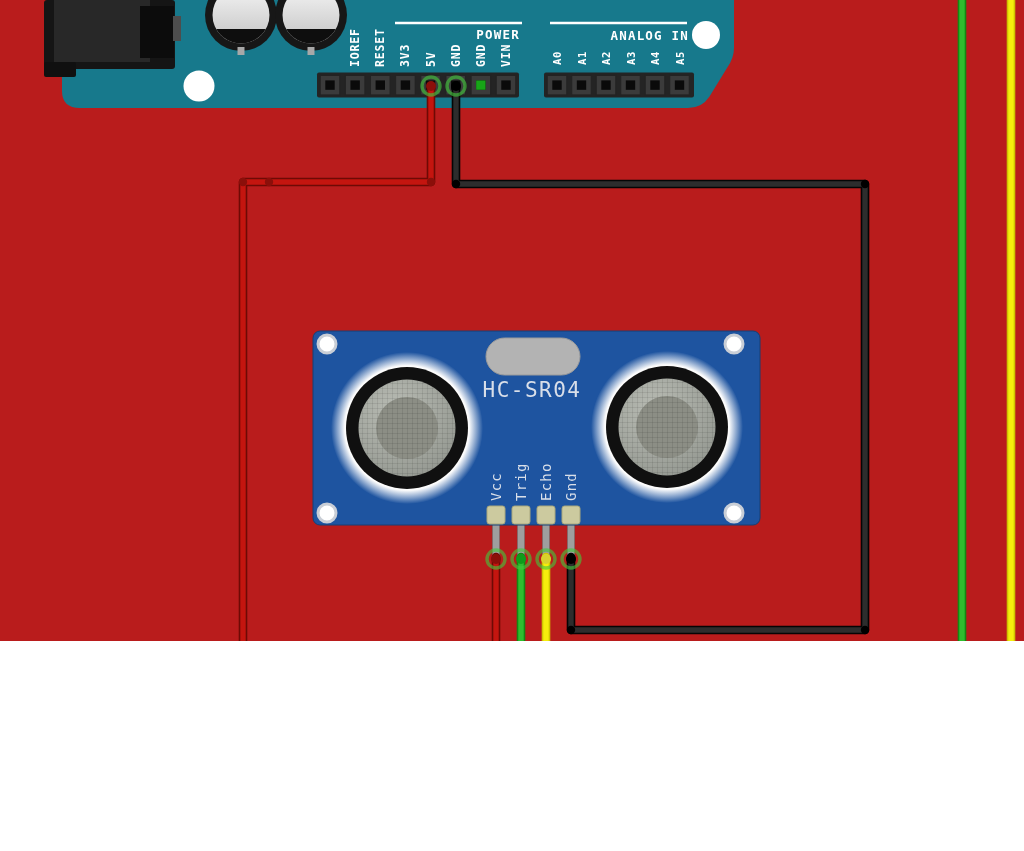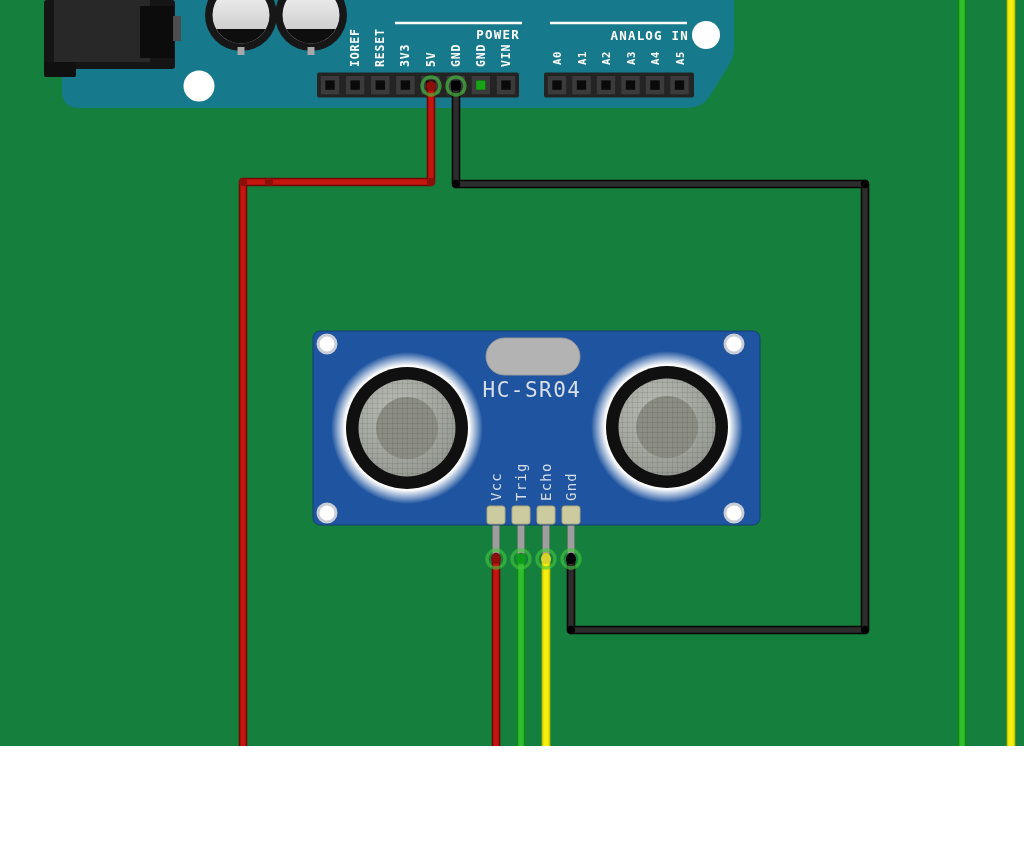--- a/index.html
+++ b/index.html
@@ -1,16 +1,16 @@
 <!DOCTYPE html>
 <html><head>
 <meta charset="utf-8">
 <style>
   html,body{margin:0;padding:0;background:#ffffff;}
-  #stage{position:relative;width:1024px;height:746px;background:#15803d;overflow:hidden;}
+  #stage{position:relative;width:1024px;height:641px;background:#b91c1c;overflow:hidden;}
   svg{display:block;}
   .silk{font-family:"DejaVu Sans Mono",monospace;fill:#ffffff;font-weight:bold;}
   .silk2{font-family:"DejaVu Sans Mono",monospace;fill:#d9dfe9;}
 </style>
 </head>
 <body>
 
 <div id="stage">
 <svg width="1024" height="851" viewBox="0 0 1024 851">
   <defs>

